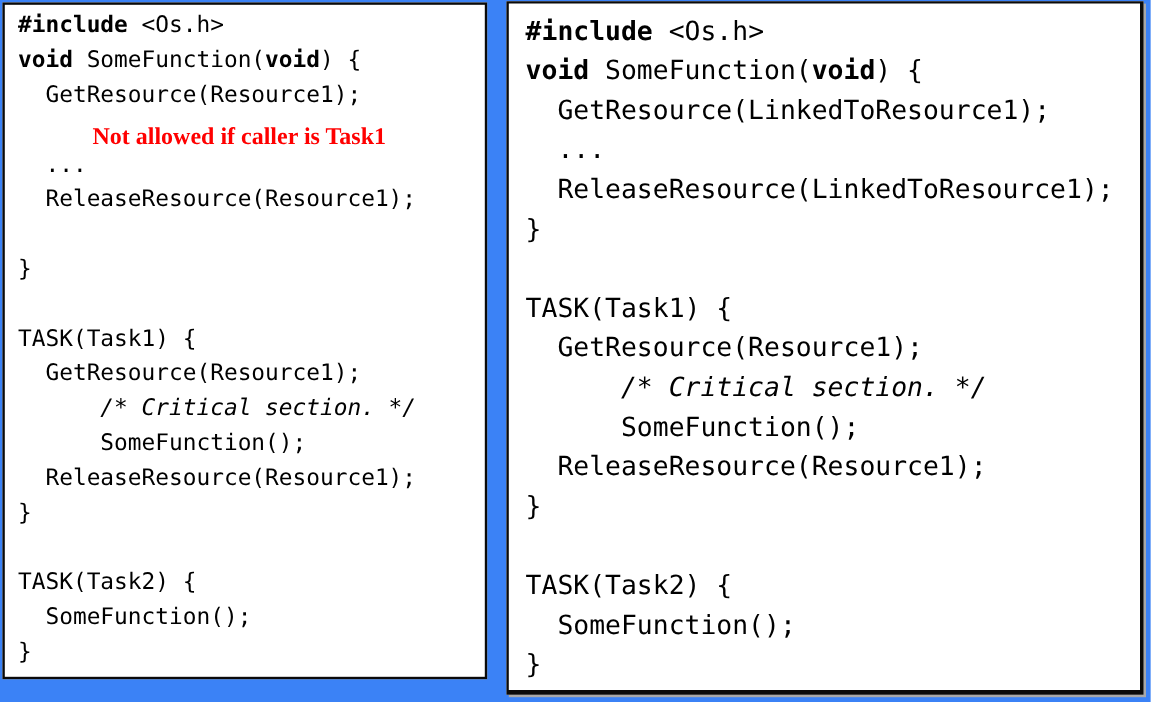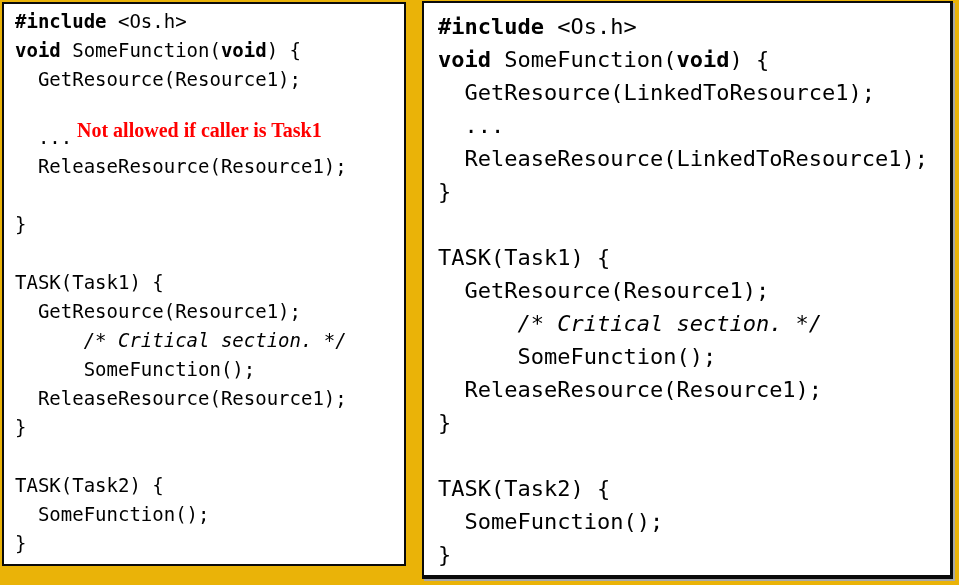--- a/index.html
+++ b/index.html
@@ -4,21 +4,21 @@
 <style>
   html, body {
     margin: 0;
     padding: 0;
     background: #ffffff;
   }
   .page {
     position: relative;
     width: 959px;
     height: 585px;
-    background: #eab308;
+    background: #3b82f6;
     overflow: hidden;
     font-family: "DejaVu Sans Mono", monospace;
   }
   .panel {
     position: absolute;
     box-sizing: border-box;
     background: #ffffff;
     border: 2px solid #0a0a0a;
   }
   .panel-left {
@@ -55,21 +55,21 @@
   }
   .kw {
     font-weight: bold;
   }
   .comment {
     font-style: italic;
   }
   .annotation {
     display: inline-block;
     position: relative;
-    top: 22px;
+    top: 6px;
     padding-left: 62px;
     font-family: "Liberation Serif", serif;
     font-weight: bold;
     font-size: 20px;
     line-height: 20px;
     color: #ff0000;
     white-space: pre;
   }
 </style>
 </head>

